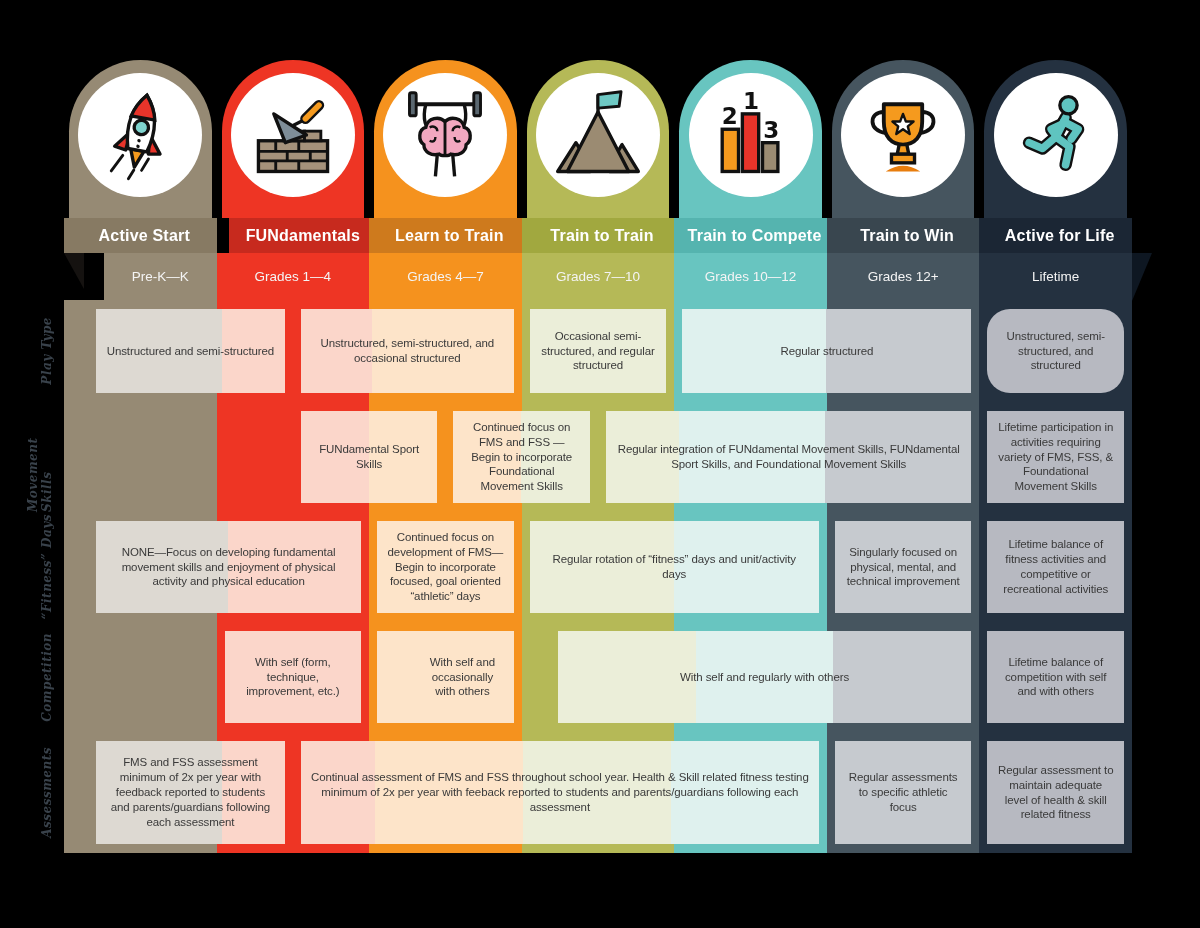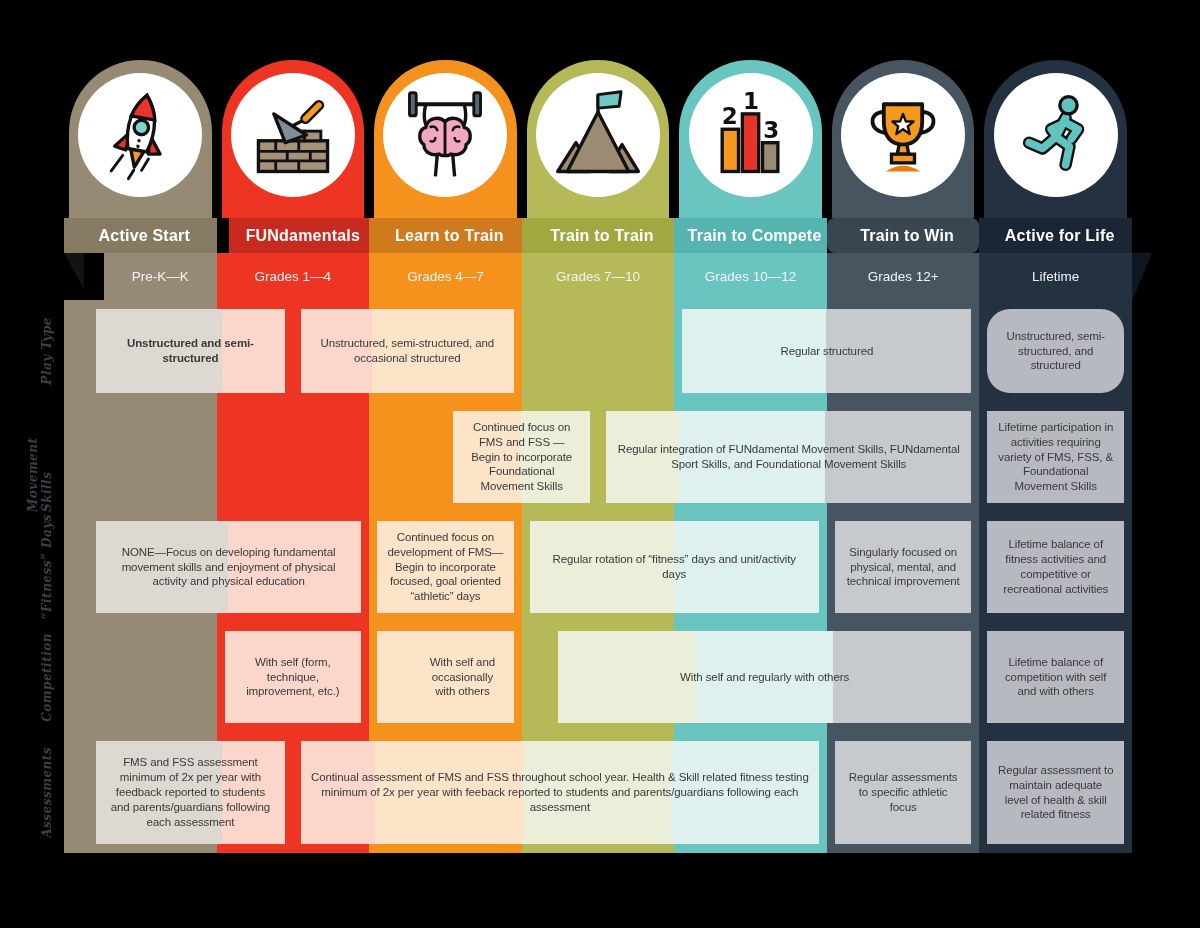--- a/index.html
+++ b/index.html
@@ -19,38 +19,38 @@
   .p1{background:var(--c1);} .p2{background:var(--c2);} .p3{background:var(--c3);} .p4{background:var(--c4);}
   .p5{background:var(--c5);} .p6{background:var(--c6);} .p7{background:var(--c7);}
   .circle{width:124px;height:124px;margin-top:13px;background:#fff;border-radius:50%;display:flex;align-items:center;justify-content:center;}
   .circle svg{width:96px;height:96px;}
 
   
   .band{display:grid;grid-template-columns:repeat(7,1fr);}
   .hdr{height:35px;}
   .hdr .cell{display:flex;align-items:center;justify-content:center;color:#fff;font-weight:bold;font-size:16px;letter-spacing:.2px;padding-left:8px;}
   .g1{background:var(--h1);} .g2{background:var(--h2);margin-left:12px;} .g3{background:var(--h3);} .g4{background:var(--h4);}
-  .g5{background:var(--h5);} .g6{background:var(--h6);border-radius:8px;} .g7{background:var(--h7);}
+  .g5{background:var(--h5);} .g6{background:var(--h6);} .g7{background:var(--h7);}
   .grades{height:47px;}
   .grades .cell{display:flex;align-items:center;justify-content:center;color:#f4f4f4;font-size:13.5px;}
   .b1{background:var(--c1);margin-left:40px;} .b2{background:var(--c2);} .b3{background:var(--c3);} .b4{background:var(--c4);}
   .b5{background:var(--c5);} .b6{background:var(--c6);} .b7{background:var(--c7);}
 
   
   .content{display:grid;grid-template-columns:repeat(14,1fr);grid-template-rows:102px 110px 110px 110px 121px;
     background:linear-gradient(90deg,
       var(--c1) 0 14.2857%, var(--c2) 14.2857% 28.5714%, var(--c3) 28.5714% 42.8571%,
       var(--c4) 42.8571% 57.1428%, var(--c5) 57.1428% 71.4285%, var(--c6) 71.4285% 85.7142%,
       var(--c7) 85.7142% 100%);}
   .box{margin:9px 8px;padding:4px 10px;box-sizing:border-box;display:flex;align-items:center;justify-content:center;
        text-align:center;font-size:11.5px;line-height:1.3;color:var(--ink);letter-spacing:-0.1px;}
   .r1{grid-row:1;} .r2{grid-row:2;} .r3{grid-row:3;} .r4{grid-row:4;} .r5{grid-row:5;}
   .indent{margin-left:32px;}
 
-  .x1a{grid-column:1/4;  background:linear-gradient(90deg,var(--t1) 0 66.7%,var(--t2) 66.7% 100%);font-weight:bold;}
+  .x1a{grid-column:1/4;  background:linear-gradient(90deg,var(--t1) 0 66.7%,var(--t2) 66.7% 100%);}
   .x1b{grid-column:4/7;  background:linear-gradient(90deg,var(--t2) 0 33.3%,var(--t3) 33.3% 100%);}
   .x1c{grid-column:7/9;  background:var(--t4);}
   .x1d{grid-column:9/13; background:linear-gradient(90deg,var(--t5) 0 50%,var(--t6) 50% 100%);}
   .x1e{grid-column:13/15;background:var(--t7);border-radius:23px;}
 
   .x2a{grid-column:1/4;  background:linear-gradient(90deg,var(--t1) 0 66.7%,var(--t2) 66.7% 100%);}
   .x2b{grid-column:4/6;  background:linear-gradient(90deg,var(--t2) 0 50%,var(--t3) 50% 100%);}
   .x2c{grid-column:6/8;  background:linear-gradient(90deg,var(--t3) 0 50%,var(--t4) 50% 100%);}
   .x2d{grid-column:8/13; background:linear-gradient(90deg,var(--t4) 0 20%,var(--t5) 20% 60%,var(--t6) 60% 100%);}
   .x2e{grid-column:13/15;background:var(--t7);}
@@ -228,23 +228,25 @@
       <div class="cell b3">Grades 4—7</div>
       <div class="cell b4">Grades 7—10</div>
       <div class="cell b5">Grades 10—12</div>
       <div class="cell b6">Grades 12+</div>
       <div class="cell b7">Lifetime</div>
     </div>
 
     <div class="content">
       <div class="box r1 x1a indent">Unstructured and semi-structured</div>
       <div class="box r1 x1b">Unstructured, semi-structured, and occasional structured</div>
+      <div class="box r1 x1c">Occasional semi-structured, and regular structured</div>
       <div class="box r1 x1d">Regular structured</div>
       <div class="box r1 x1e">Unstructured, semi-structured, and structured</div>
 
+      <div class="box r2 x2b">FUNdamental Sport Skills</div>
       <div class="box r2 x2c">Continued focus on FMS and FSS — Begin to incorporate Foundational Movement Skills</div>
       <div class="box r2 x2d">Regular integration of FUNdamental Movement Skills, FUNdamental Sport Skills, and Foundational Movement Skills</div>
       <div class="box r2 x2e">Lifetime participation in activities requiring variety of FMS, FSS, &amp; Foundational Movement Skills</div>
 
       <div class="box r3 x3a indent">NONE—Focus on developing fundamental movement skills and enjoyment of physical activity and physical education</div>
       <div class="box r3 x3b">Continued focus on development of FMS— Begin to incorporate focused,  goal oriented “athletic” days</div>
       <div class="box r3 x3c">Regular rotation of “fitness” days and unit/activity days</div>
       <div class="box r3 x3d">Singularly focused on physical, mental, and technical improvement</div>
       <div class="box r3 x3e">Lifetime balance of fitness activities and competitive or recreational activities</div>
 

